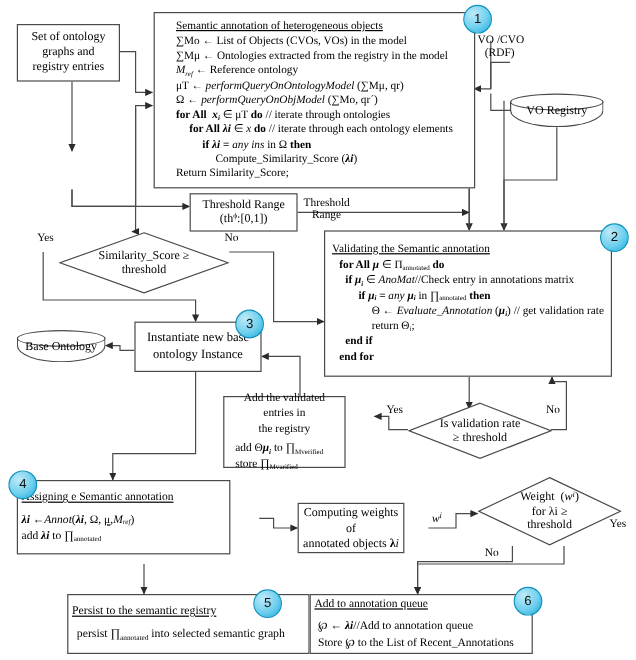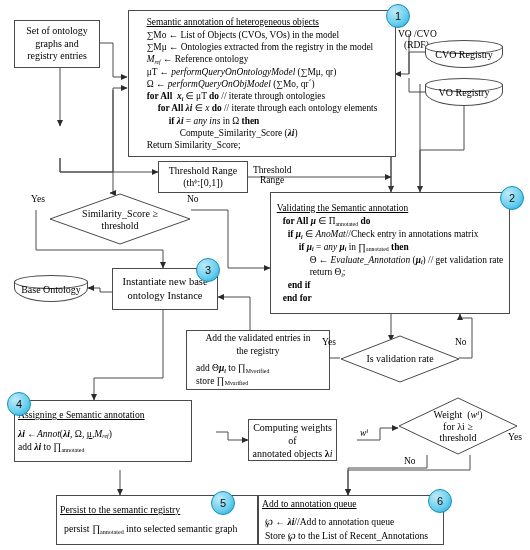--- a/index.html
+++ b/index.html
@@ -137,25 +137,20 @@
       <div>Threshold Range</div>
       <div>(th<sup>ϕ</sup>:[0,1])</div>
     </div>
   </div>
 
   <div class="free" style="left:398px;top:29px;font-size:9.5px;">
     <div>VO /CVO</div>
     <div style="padding-left:6px;">(RDF)</div>
   </div>
 
-  <div class="cyl" style="left:425px;top:40px;width:78px;height:28px;">
-    <div class="body"></div>
-    <div class="top"></div>
-    <div class="lbl">CVO Registry</div>
-  </div>
 
   <div class="cyl" style="left:425px;top:78px;width:78px;height:28px;">
     <div class="body"></div>
     <div class="top"></div>
     <div class="lbl">VO Registry</div>
   </div>
 
   <svg style="position:absolute;left:0;top:0;width:530px;height:550px;">
     <g fill="none" stroke="#4a4a4a" stroke-width="1">
       <path d="M425,52 L409,52 L409,74"></path>
@@ -203,36 +198,37 @@
   </div>
 
   <div class="node rect" style="left:112px;top:268px;width:106px;height:42px;font-size:10.5px;line-height:1.3;">
     <div>
       <div>Instantiate new base</div>
       <div>ontology Instance</div>
     </div>
   </div>
   <div class="badge" style="left:196px;top:258px;">3</div>
 
-  <div class="node rect algo" style="left:186px;top:330px;width:144px;height:60px;font-size:9.5px;line-height:1.35;">
+  <div class="node rect algo" style="left:186px;top:330px;width:102px;height:60px;font-size:9.5px;line-height:1.35;">
     <div style="width:100%;">
       <div style="text-align:center;">Add the validated entries in</div>
       <div style="text-align:center;">the registry</div>
       <div style="height:4px;"></div>
       <div style="padding-left:6px;">add Θ<b><i>μ<sub>i</sub></i></b> to ∏<sub>Mverified</sub></div>
       <div style="padding-left:6px;">store ∏<sub>Mvarified</sub></div>
     </div>
   </div>
 
   <div class="diam" style="left:340px;top:335px;width:120px;height:48px;">
     <svg width="120" height="48" style="position:absolute;left:0;top:0;">
       <polygon points="60,1 119,24 60,47 1,24" fill="#fff" stroke="#4a4a4a" stroke-width="1"></polygon>
     </svg>
     <div class="lbl">
       <div>Is validation rate</div>
+      <div>≥ threshold</div>
     </div>
   </div>
   <div class="lab" style="left:322px;top:337px;">Yes</div>
   <div class="lab" style="left:455px;top:337px;">No</div>
 
   <div class="node rect algo" style="left:14px;top:400px;width:178px;height:62px;font-size:9.6px;line-height:1.4;">
     <div style="width:100%;">
       <span class="ttl">Assigning e Semantic annotation</span>
       <div style="height:4px;"></div>
       <span class="ln"><b><i>λi</i></b> ←<i>Annot</i>(<b><i>λi</i></b>, Ω, <u>μ</u>,<i>M<sub>ref</sub></i>)</span>

